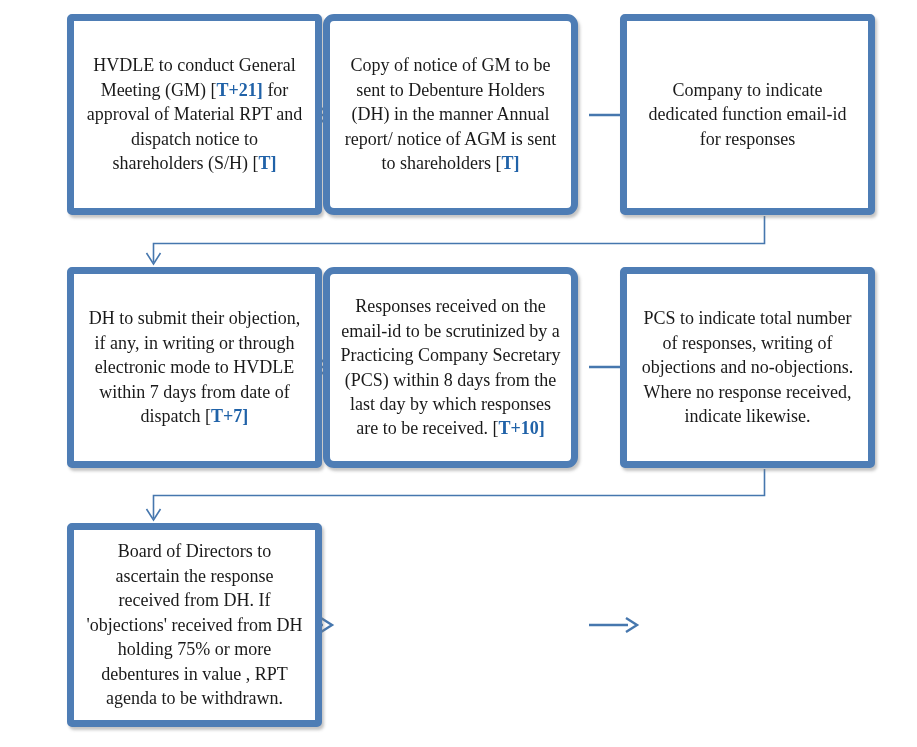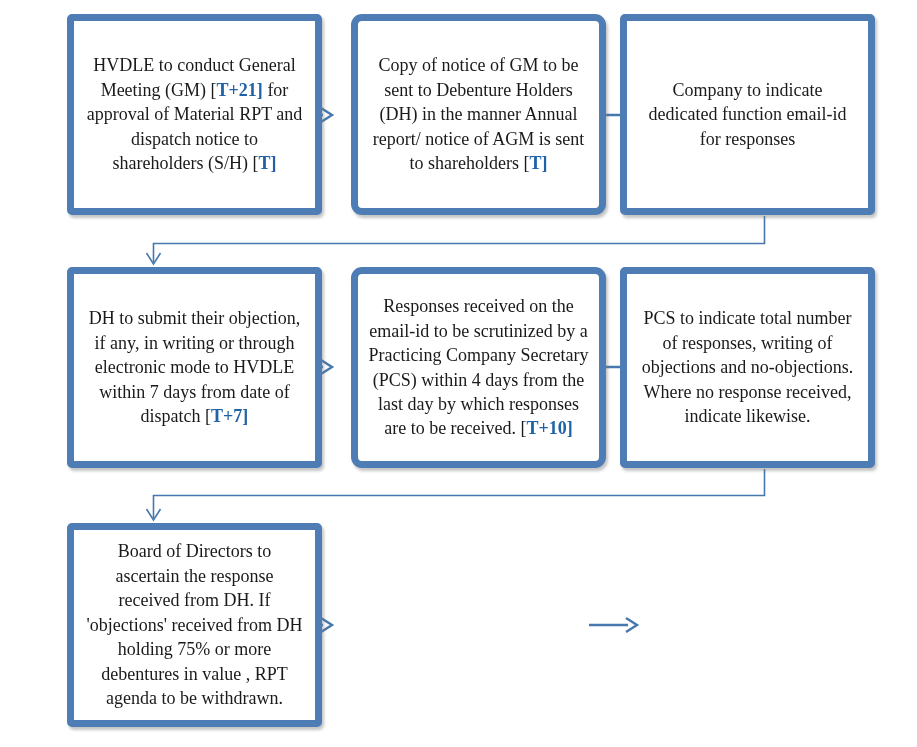--- a/index.html
+++ b/index.html
@@ -30,21 +30,21 @@
     background:#FFFFFF;
     box-shadow:2px 3px 3px rgba(125,125,125,0.45);
     display:flex;align-items:center;justify-content:center;
     text-align:center;
     padding:4px 10px;
     color:var(--text-black);
     font-size:18px;
     line-height:1.36;
   }
   .box p{margin:0;}
-  .c1{left:27px;margin-left:40px;}  .c2{left:351px;border-radius:11px;}  .c3{left:620px;}
+  .c1{left:27px;margin-left:40px;}  .c2{left:323px;border-radius:11px;}  .c3{left:620px;}
   .r1{top:14px;}   .r2{top:267px;}   .r3{top:523px;height:204px;}
   .seg-accent{color:var(--accent-blue);font-weight:bold;}
   .seg-bold{font-weight:normal;}
   .tok{white-space:nowrap;}
 </style>
 </head>
 <body>
 
 <div class="canvas">
 
@@ -95,21 +95,21 @@
     <p><span>Copy of notice of GM to be sent to Debenture Holders (DH) in the manner Annual report/ notice of AGM is sent to shareholders </span><span class="tok"><span>[</span><span class="seg-accent">T]</span></span></p>
   </div>
   <div class="box r1 c3">
     <p><span>Company to indicate dedicated function email-id for responses</span></p>
   </div>
 
   <div class="box r2 c1">
     <p><span>DH to submit their objection, if any, in writing or through electronic mode to HVDLE within 7 days from date of dispatch </span><span class="tok"><span>[</span><span class="seg-accent">T+7]</span></span></p>
   </div>
   <div class="box r2 c2">
-    <p><span>Responses received on the email-id to be scrutinized by a Practicing Company Secretary (PCS) within 4 days from the last day by which responses are to be received. </span><span class="tok"><span>[</span><span class="seg-accent">T+10]</span></span></p>
+    <p><span>Responses received on the email-id to be scrutinized by a Practicing Company Secretary (PCS) within 8 days from the last day by which responses are to be received. </span><span class="tok"><span>[</span><span class="seg-accent">T+10]</span></span></p>
   </div>
   <div class="box r2 c3">
     <p><span>PCS to indicate total number of responses, writing of objections and no-objections. Where no response received, indicate likewise.</span></p>
   </div>
 
   <div class="box r3 c1">
     <p><span>Board of Directors to ascertain the response received from DH. </span><span class="seg-bold">If 'objections' received from DH holding 75% or more debentures in value , RPT agenda to be withdrawn.</span></p>
   </div>
 
 </div>

